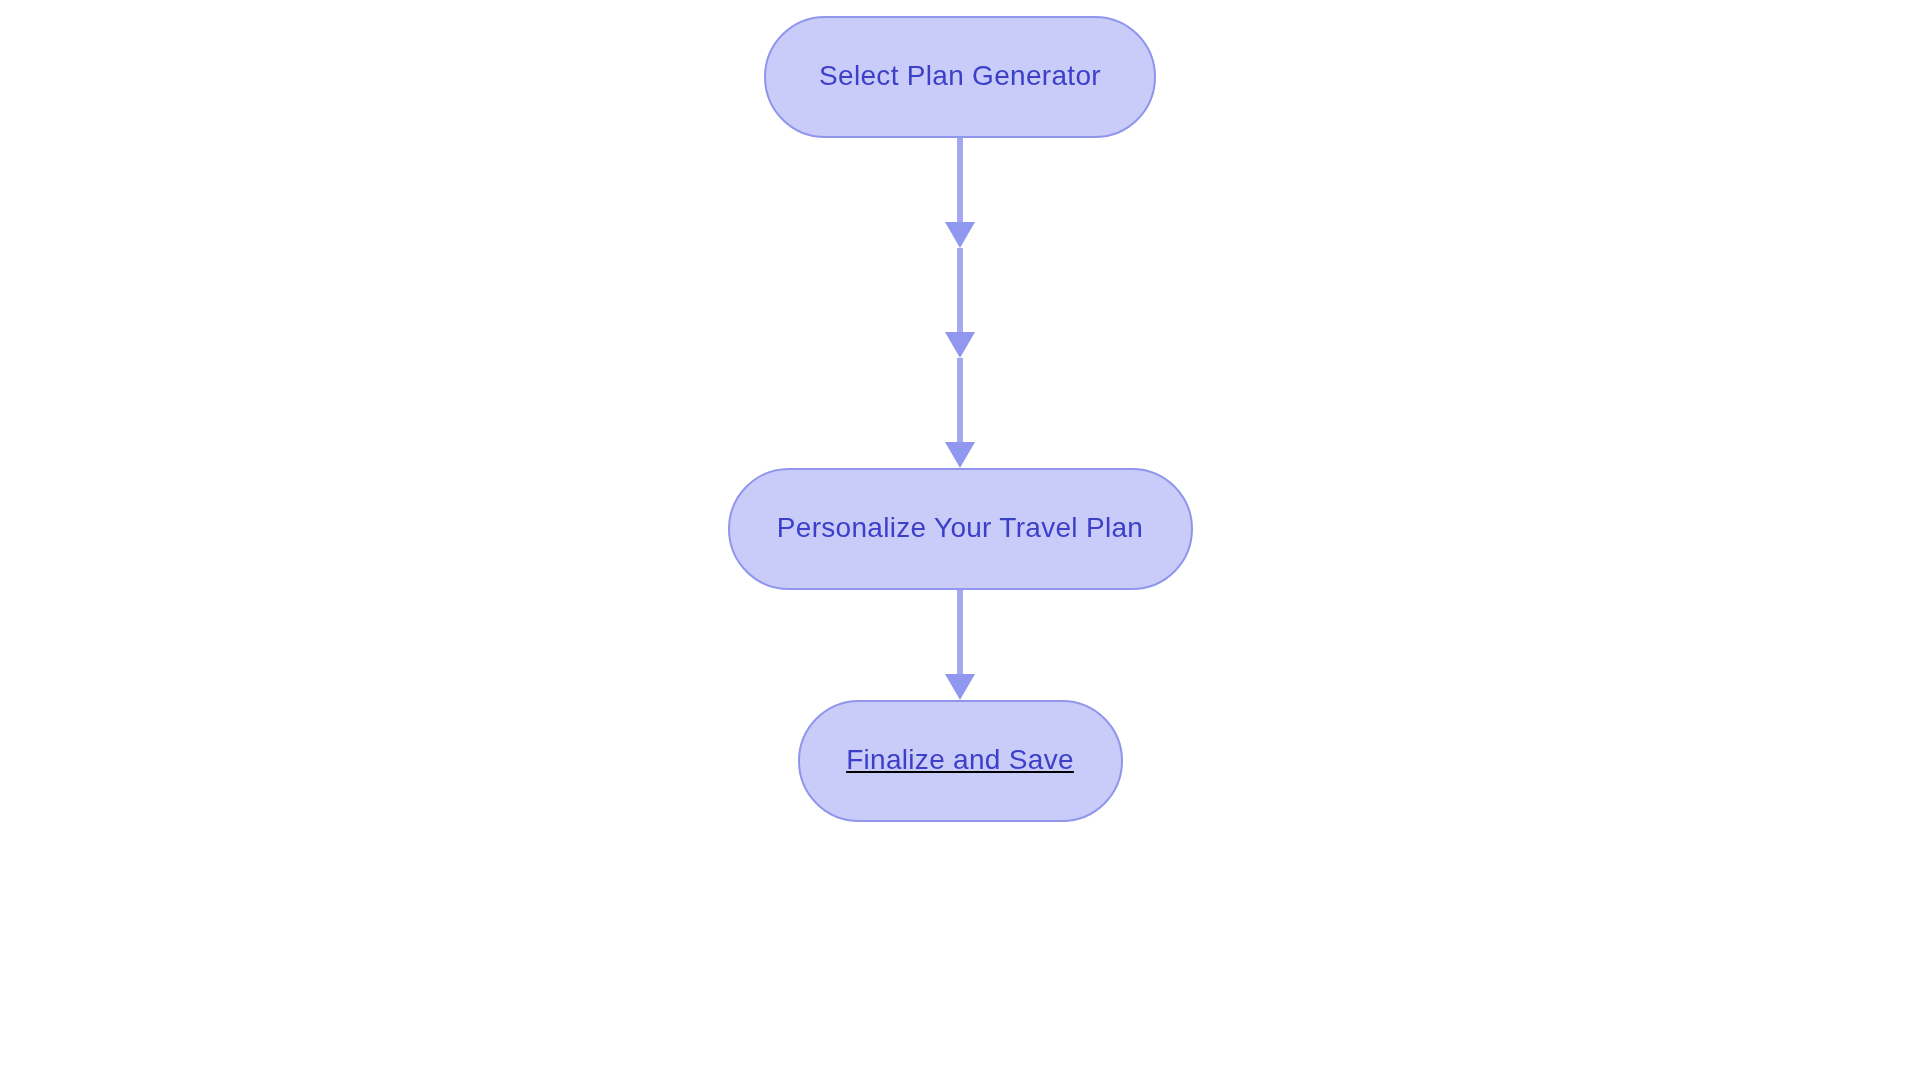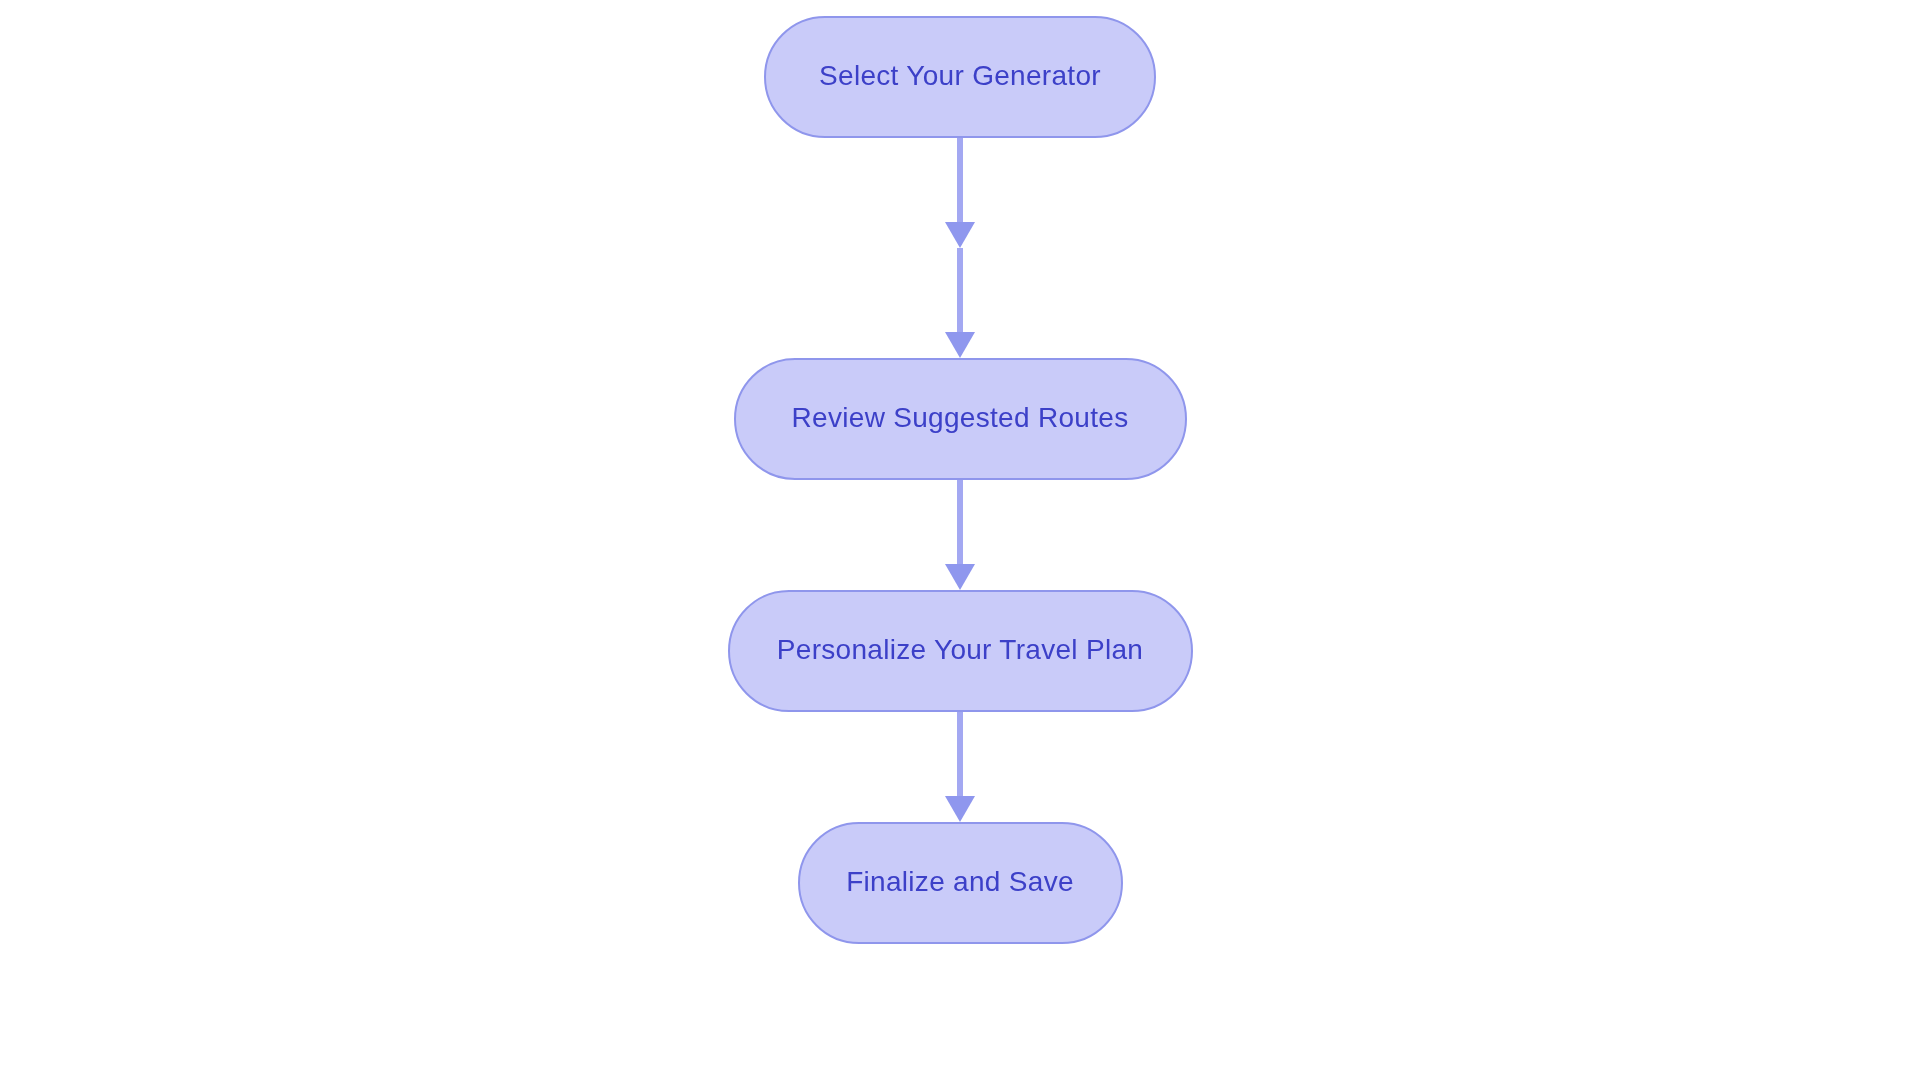--- a/index.html
+++ b/index.html
@@ -39,21 +39,21 @@
     white-space: nowrap;
     line-height: 1;
     padding-bottom: 2px;
   }
 
   
   .w1 { width: 392px; }
   .w2 { width: 442px; }
   .w3 { width: 453px; }
   .w4 { width: 465px; text-align: right; }
-  .w5 { width: 325px; }
+  .w5 { width: 325px; text-decoration: underline; }
 
   .connector {
     height: 110px;
     display: flex;
     flex-direction: column;
     align-items: center;
     flex: 0 0 auto;
   }
 
   .connector .shaft {
@@ -70,37 +70,34 @@
     border-top: 26px solid var(--arrow-head, #8f97ee);
     flex: 0 0 auto;
   }
 </style>
 </head>
 <body style="background: rgb(255, 255, 255);">
 
 <div class="canvas">
 
   <div class="node w1">
-    <span class="label">Select Your Generator</span>
+    <span class="label">Select Plan Generator</span>
   </div>
 
   <div class="connector">
     <div class="shaft"></div>
     <div class="head"></div>
   </div>
 
 
   <div class="connector">
     <div class="shaft"></div>
     <div class="head"></div>
   </div>
 
-  <div class="node w3">
-    <span class="label">Review Suggested Routes</span>
-  </div>
 
   <div class="connector">
     <div class="shaft"></div>
     <div class="head"></div>
   </div>
 
   <div class="node w4">
     <span class="label">Personalize Your Travel Plan</span>
   </div>
 

